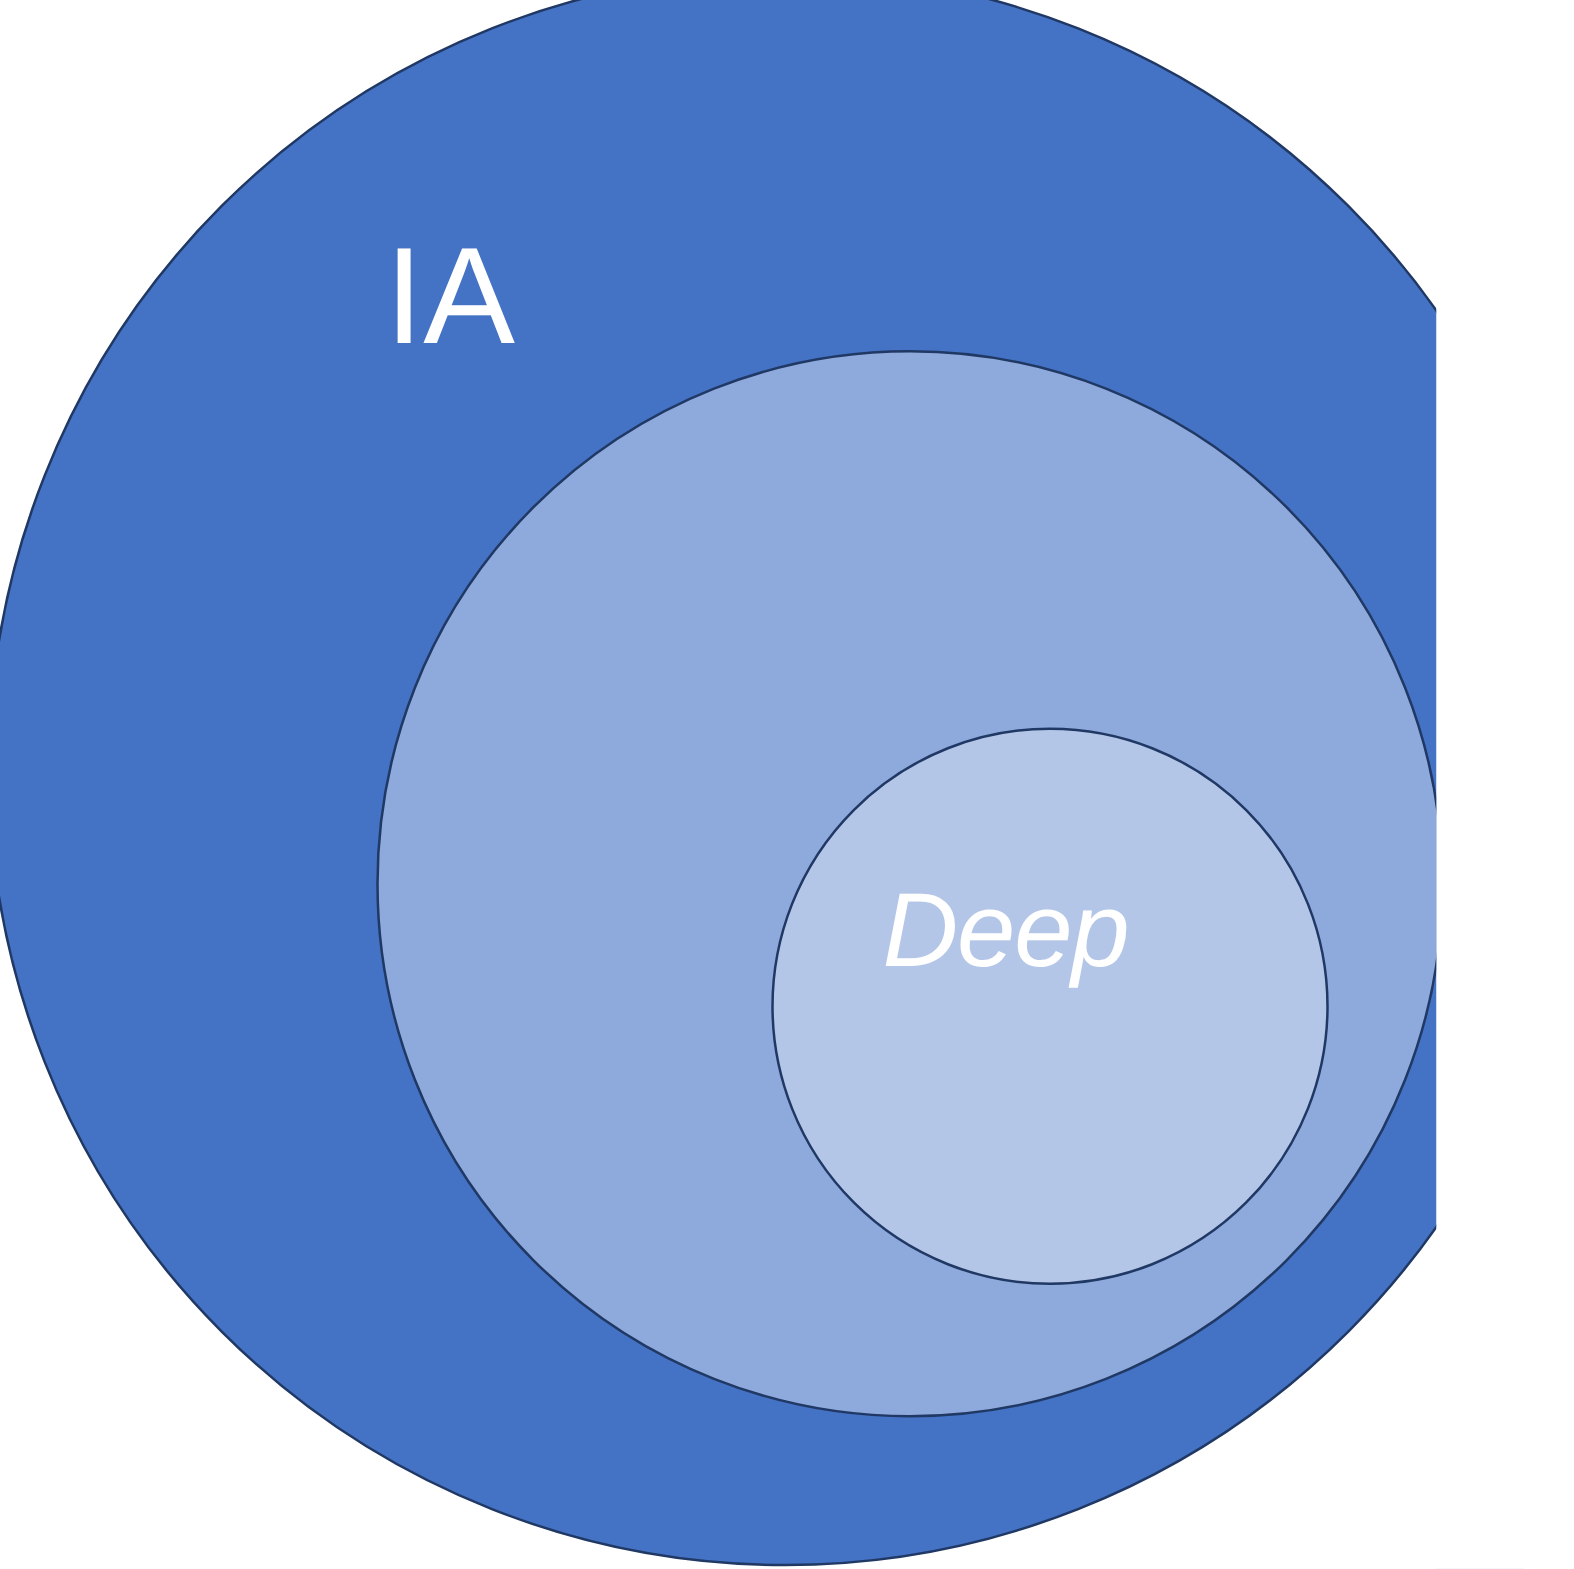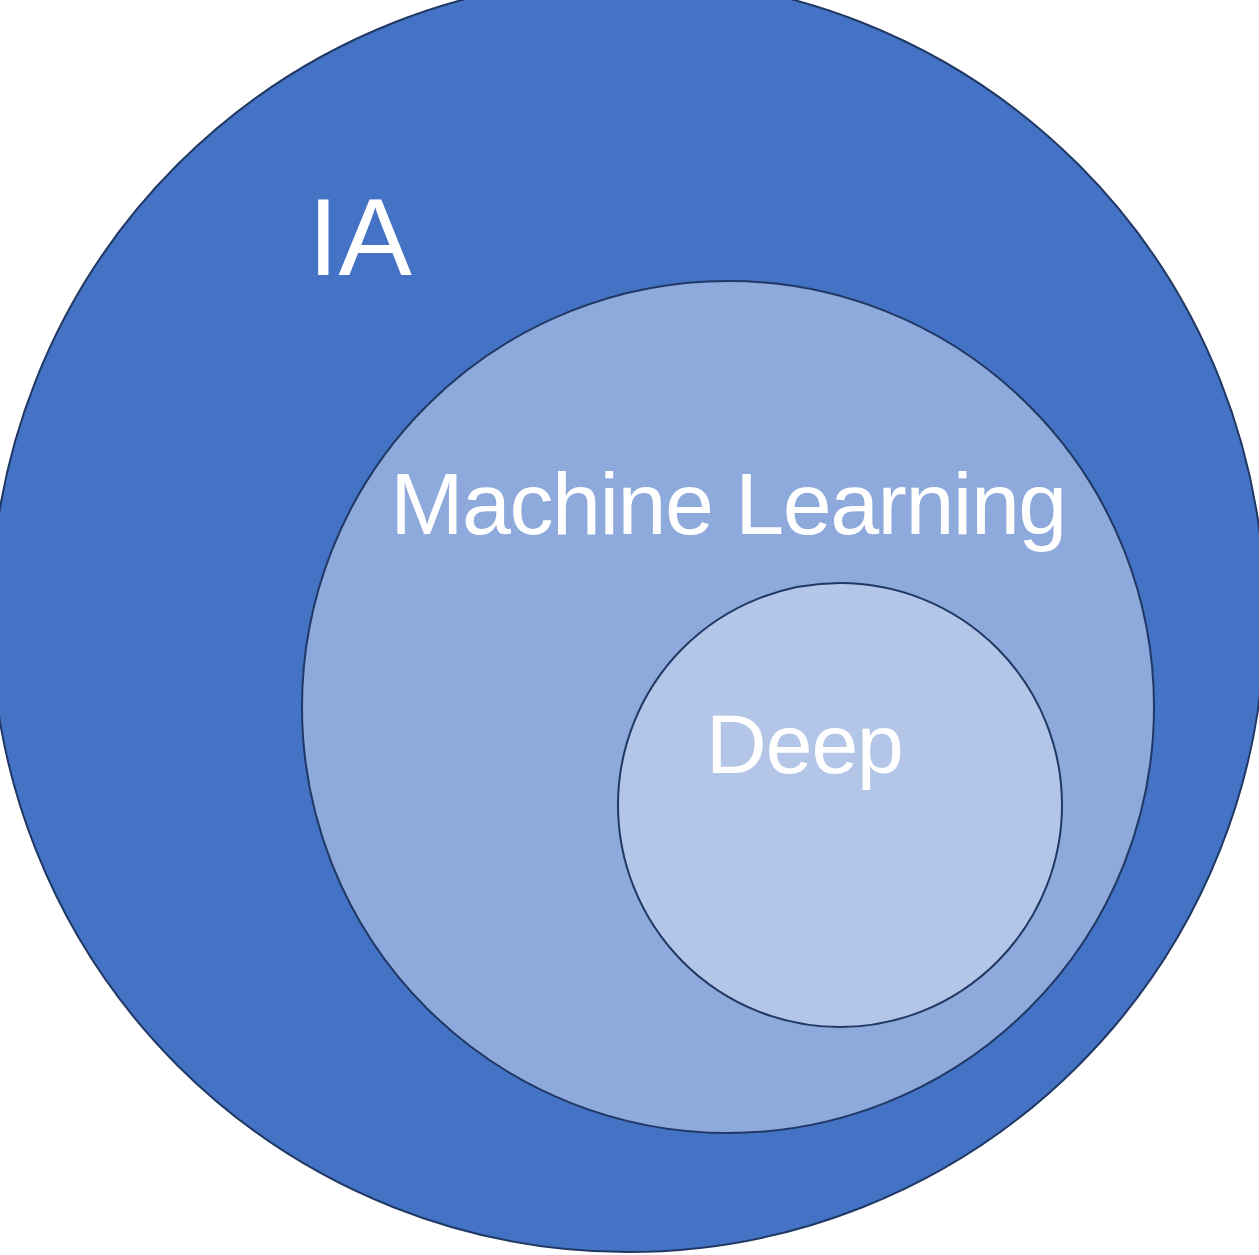--- a/index.html
+++ b/index.html
@@ -6,21 +6,21 @@
     margin: 0;
     padding: 0;
     background: var(--background, #ffffff);
     width: 1259px;
     height: 1255px;
     overflow: hidden;
     font-family: "Liberation Sans", sans-serif;
   }
   .canvas {
     position: relative;
-    width: 1259px;
+    width: 1149px;
     height: 1255px;
     overflow: hidden;
     background: var(--background, #ffffff);
   }
   .circle {
     position: absolute;
     border-radius: 50%;
     border: 2.5px solid var(--stroke, #203864);
     box-sizing: border-box;
   }
@@ -68,30 +68,30 @@
     letter-spacing: -1.5px;
   }
   .label-dl {
     left: 706px;
     top: 692px;
     font-size: 84px;
     line-height: 1.26;
     letter-spacing: -1px;
     white-space: normal;
     text-align: left;
+    font-style: italic;
   }
 </style>
 </head>
 <body>
 
 <div class="canvas">
   <div class="circle outer"></div>
   <div class="circle middle"></div>
   <div class="circle inner"></div>
 
   <div class="label label-ia">IA</div>
 
-  <div class="label label-ml">Machine Learning</div>
 
   <div class="label label-dl">
     <span>Deep</span><br>
   </div>
 </div>
 
 </body></html>

